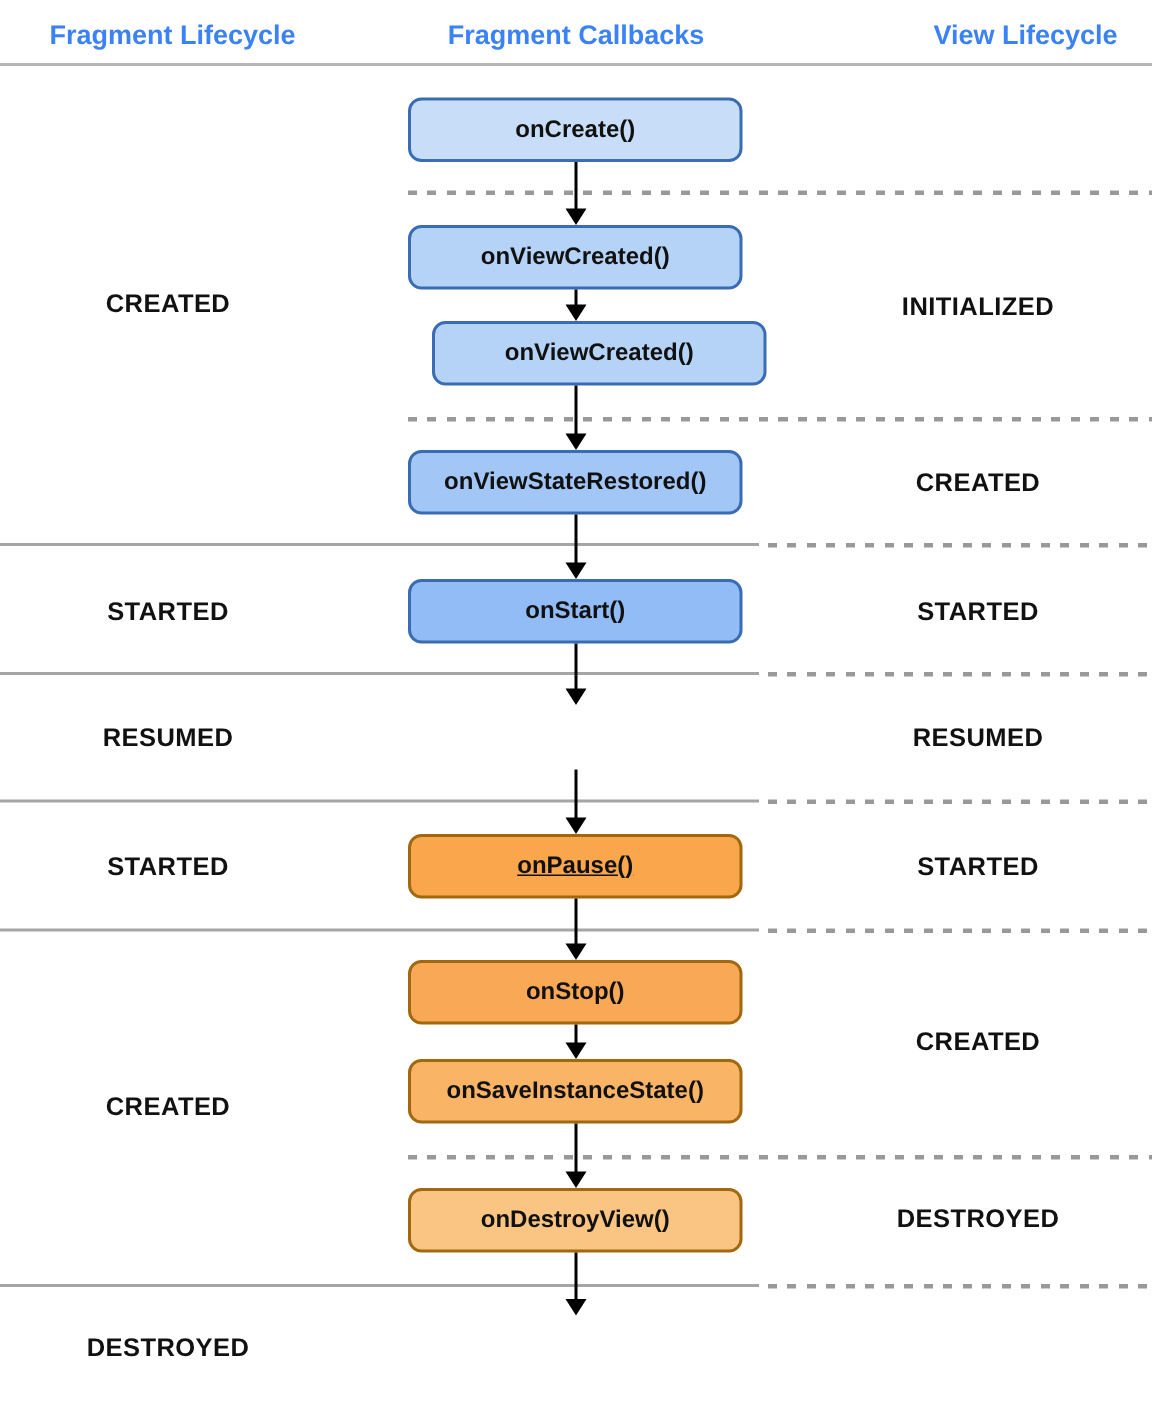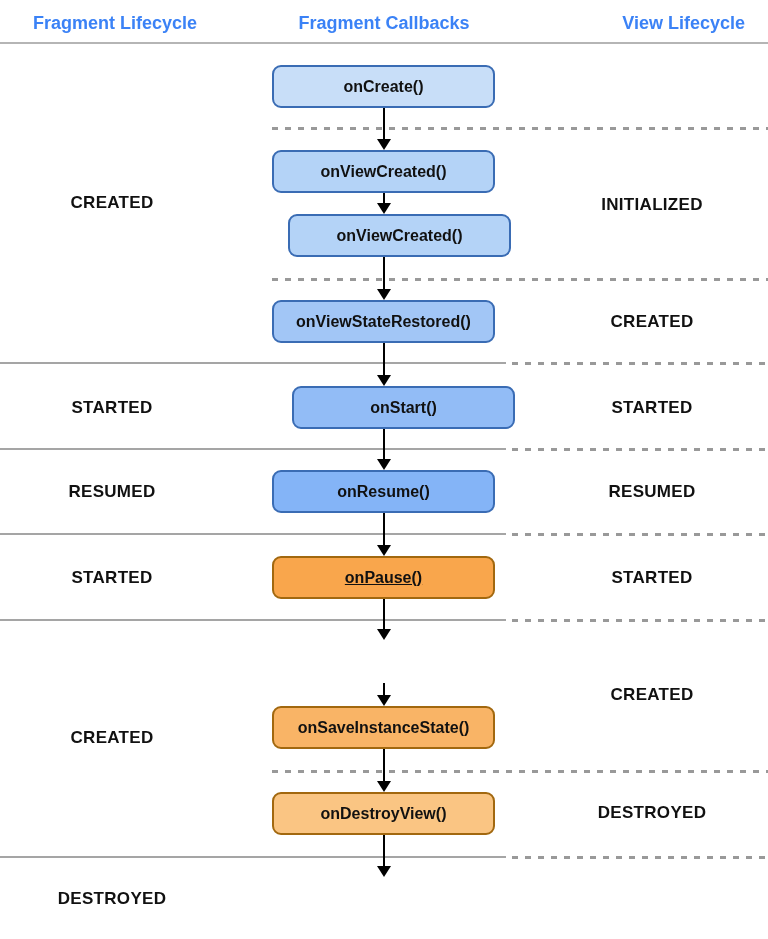--- a/index.html
+++ b/index.html
@@ -75,23 +75,23 @@
   <div class="state-label state-right" style="top:396px;">STARTED</div>
   <div class="state-label state-right" style="top:480px;">RESUMED</div>
   <div class="state-label state-right" style="top:566px;">STARTED</div>
   <div class="state-label state-right" style="top:683px;">CREATED</div>
   <div class="state-label state-right" style="top:801px;">DESTROYED</div>
 
   <div class="cb-box" style="top: 65px; background-color: rgb(200, 222, 248); border-color: rgb(58, 108, 180);">onCreate()</div>
   <div class="cb-box" style="top: 150px; background-color: rgb(180, 211, 247); border-color: rgb(58, 108, 180);">onViewCreated()</div>
   <div class="cb-box" style="top: 214px; background-color: rgb(180, 211, 247); border-color: rgb(58, 108, 180); margin-left: 16px;">onViewCreated()</div>
   <div class="cb-box" style="top: 300px; background-color: rgb(162, 198, 246); border-color: rgb(58, 108, 180);">onViewStateRestored()</div>
-  <div class="cb-box" style="top: 386px; background-color: rgb(146, 188, 246); border-color: rgb(58, 108, 180); margin-left: 20px;">onStart()</div>
-  <div class="cb-box" style="top: 470px; background-color: rgb(132, 180, 247); border-color: rgb(58, 108, 180);">onResume()</div>
+  <div class="cb-box" style="top: 386px; background-color: rgb(146, 188, 246); border-color: rgb(58, 108, 180);">onStart()</div>
   <div class="cb-box" style="top: 556px; background-color: rgb(249, 166, 76); border-color: rgb(162, 104, 15); text-decoration: underline;">onPause()</div>
+  <div class="cb-box" style="top: 640px; background-color: rgb(249, 169, 86); border-color: rgb(162, 104, 15);">onStop()</div>
   <div class="cb-box" style="top: 706px; background-color: rgb(249, 180, 102); border-color: rgb(162, 104, 15);">onSaveInstanceState()</div>
   <div class="cb-box" style="top: 792px; background-color: rgb(250, 197, 131); border-color: rgb(162, 104, 15);">onDestroyView()</div>
 
   <div class="arrow" style="top:108px;height:42px;">
       <div class="shaft"></div>
       <div class="head"></div>
     </div>
   <div class="arrow" style="top:193px;height:21px;">
       <div class="shaft"></div>
       <div class="head"></div>

